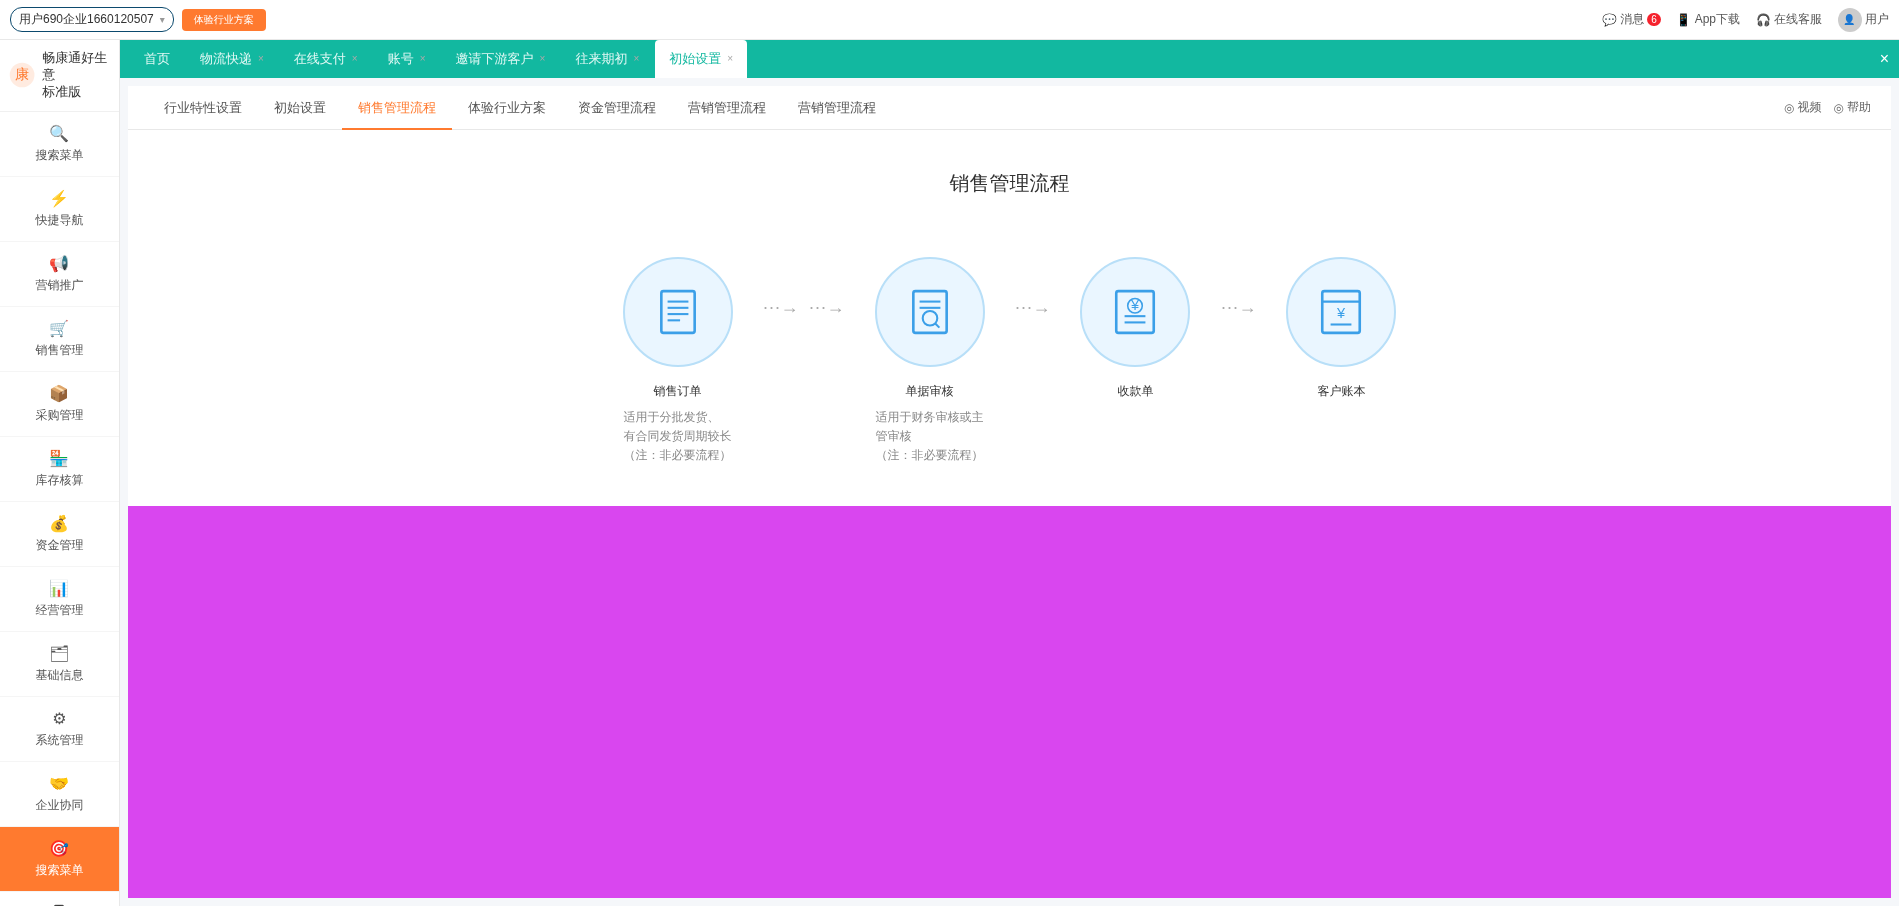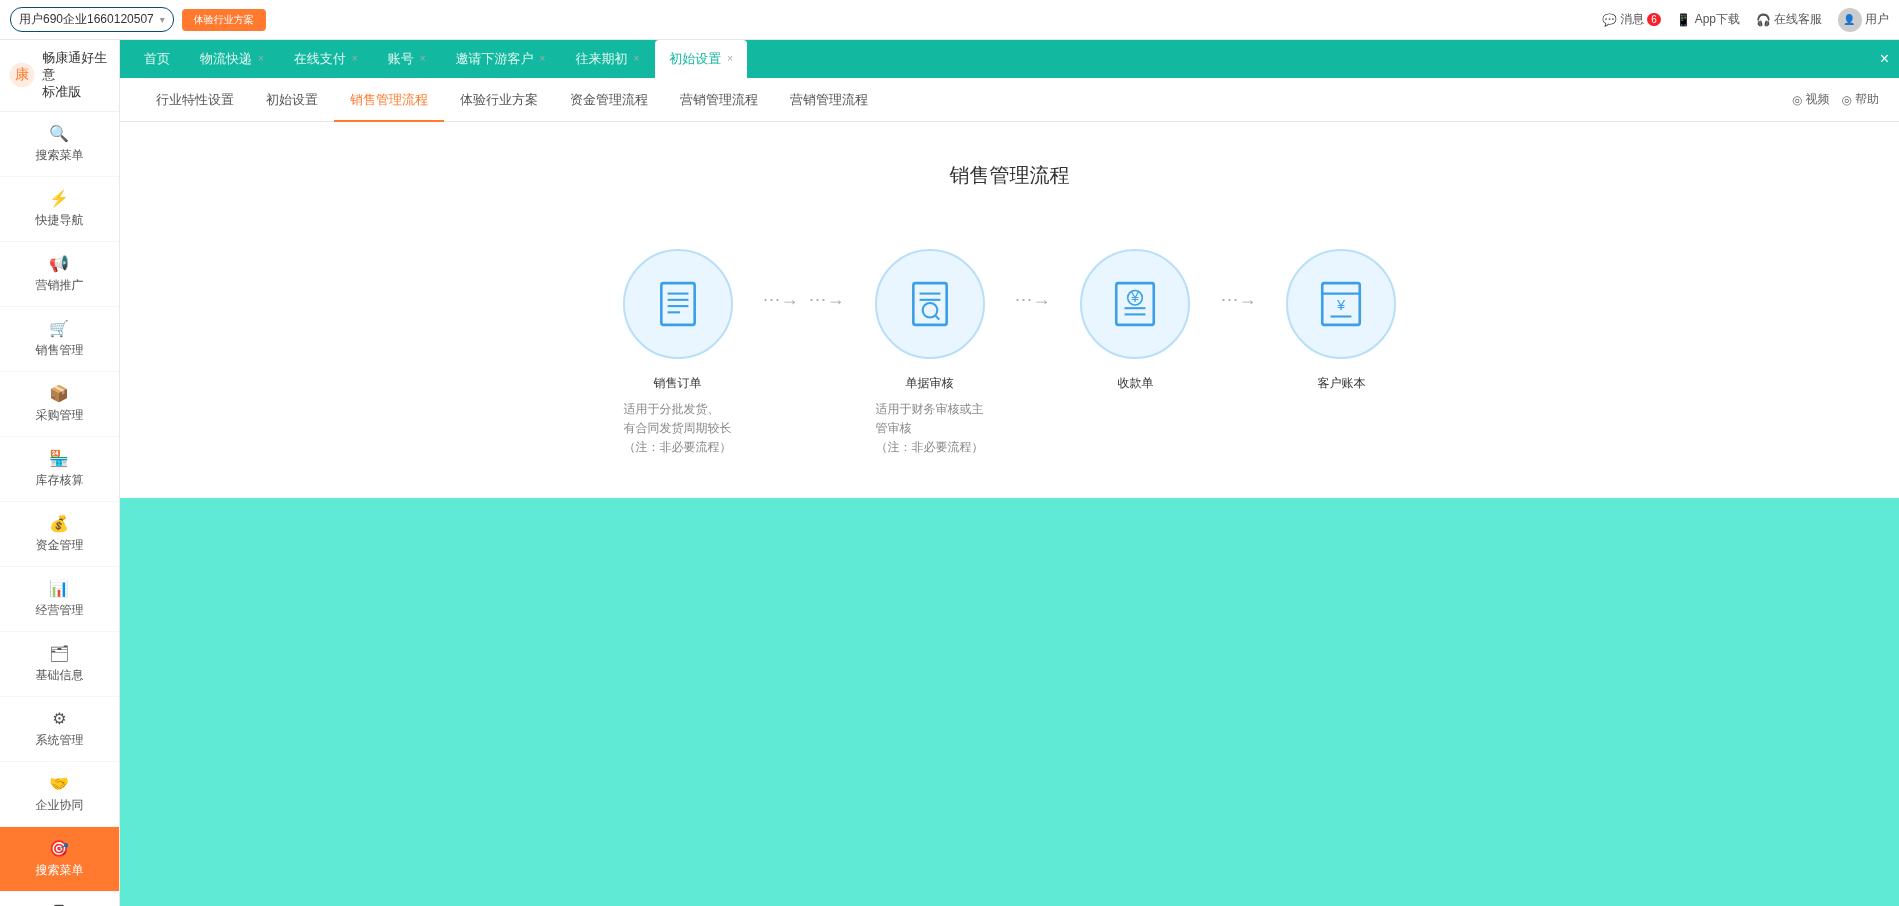--- a/index.html
+++ b/index.html
@@ -61,21 +61,21 @@
     .nav-tab {
       padding: 0 14px; height: 38px; line-height: 38px;
       color: #e0f8f4; font-size: 13px; cursor: pointer; white-space: nowrap;
       display: flex; align-items: flex-end; gap: 4px;
     }
     .nav-tab.active { background: #fff; color: #12b8a0; border-radius: 4px 4px 0 0; }
     .nav-tab .close-x { font-size: 10px; color: #aaa; margin-left: 2px; }
     .nav-tabs-close { margin-left: auto; color: #fff; font-size: 16px; cursor: pointer; }
 
     
-    .content-area { flex: 1; overflow-y: auto; background: #5eead4; margin: 0; }
+    .content-area { flex: 1; overflow-y: auto; background: #d946ef; margin: 8px; }
 
     
     .sub-tabs {
       display: flex; align-items: center; padding: 0 20px;
       border-bottom: 1px solid #e8e8e8; background: #fff; height: 44px;
     }
     .sub-tab {
       padding: 0 16px; height: 44px; line-height: 44px;
       font-size: 13px; color: #555; cursor: pointer; white-space: nowrap;
       border-bottom: 2px solid transparent; margin-bottom: -1px;

